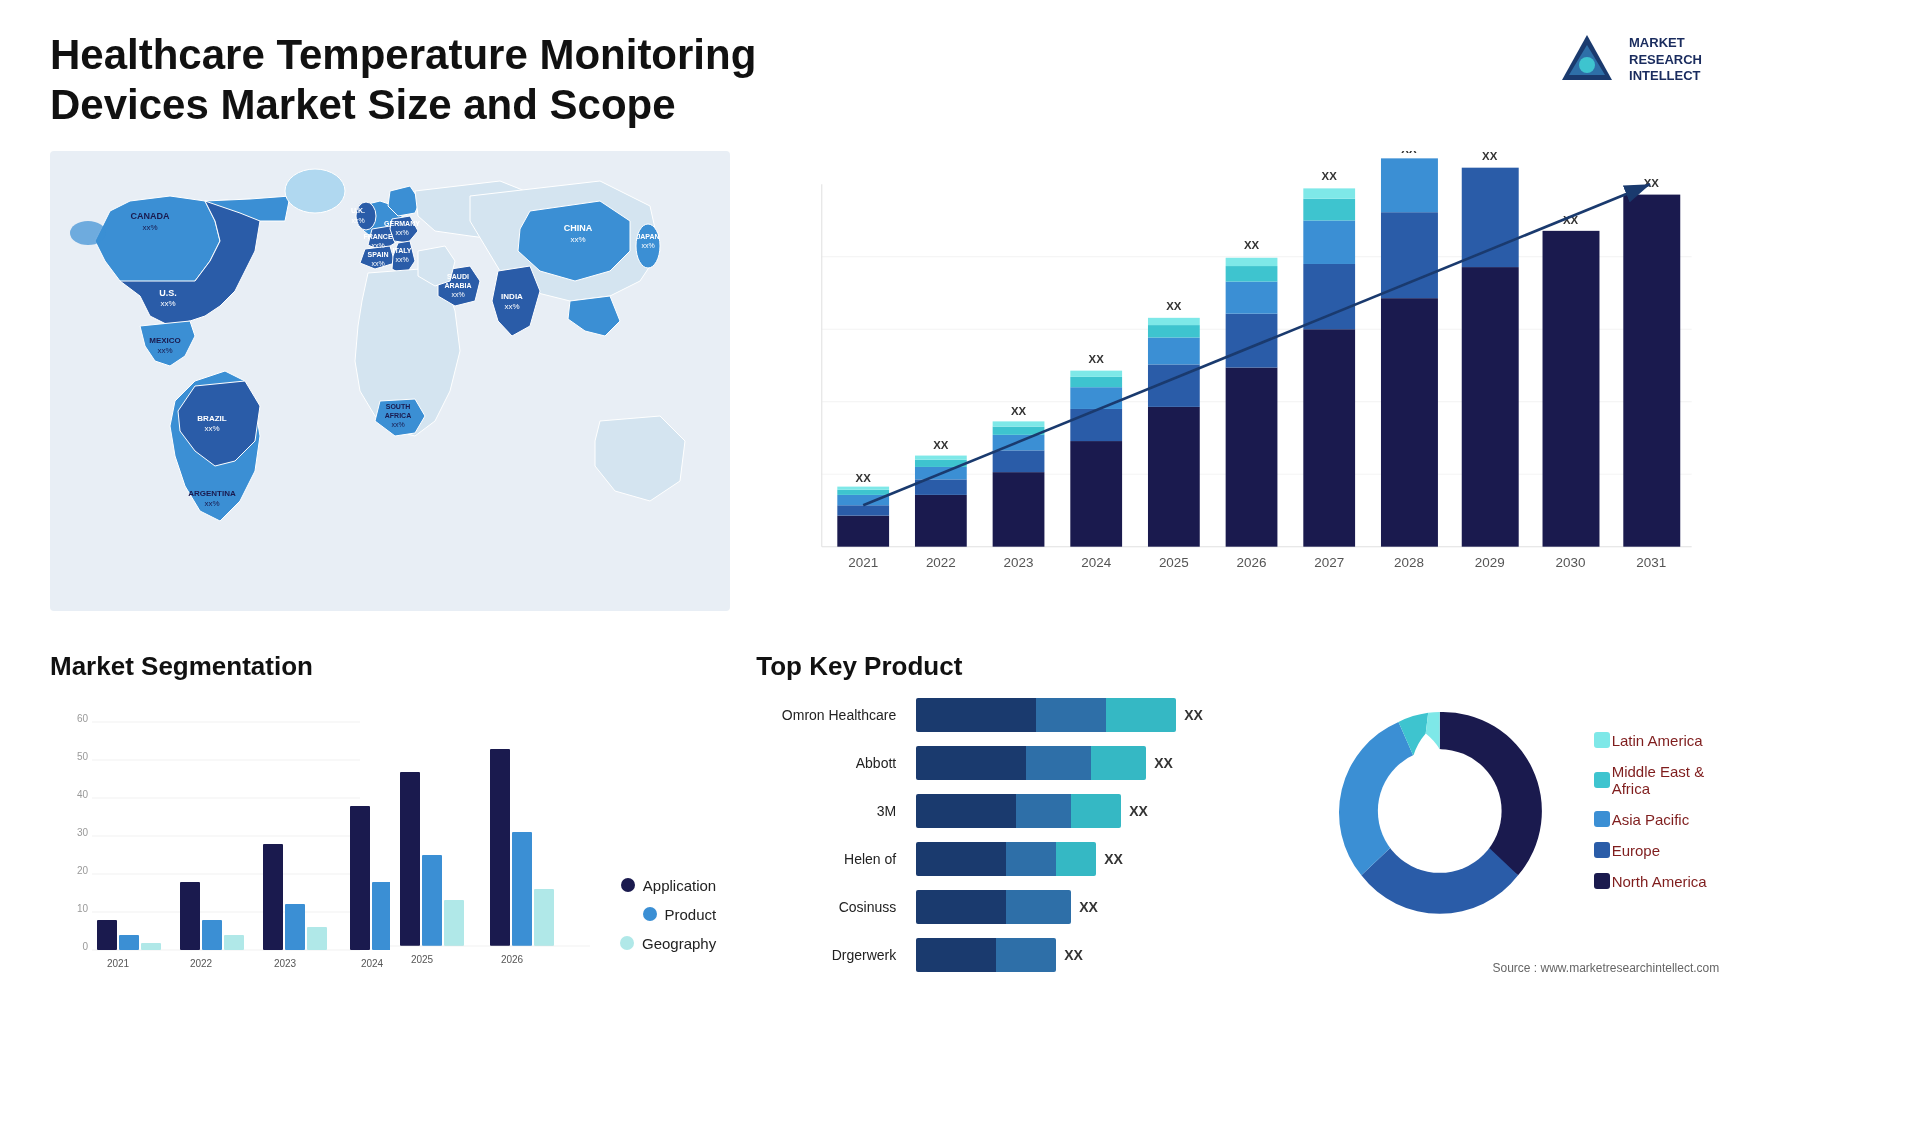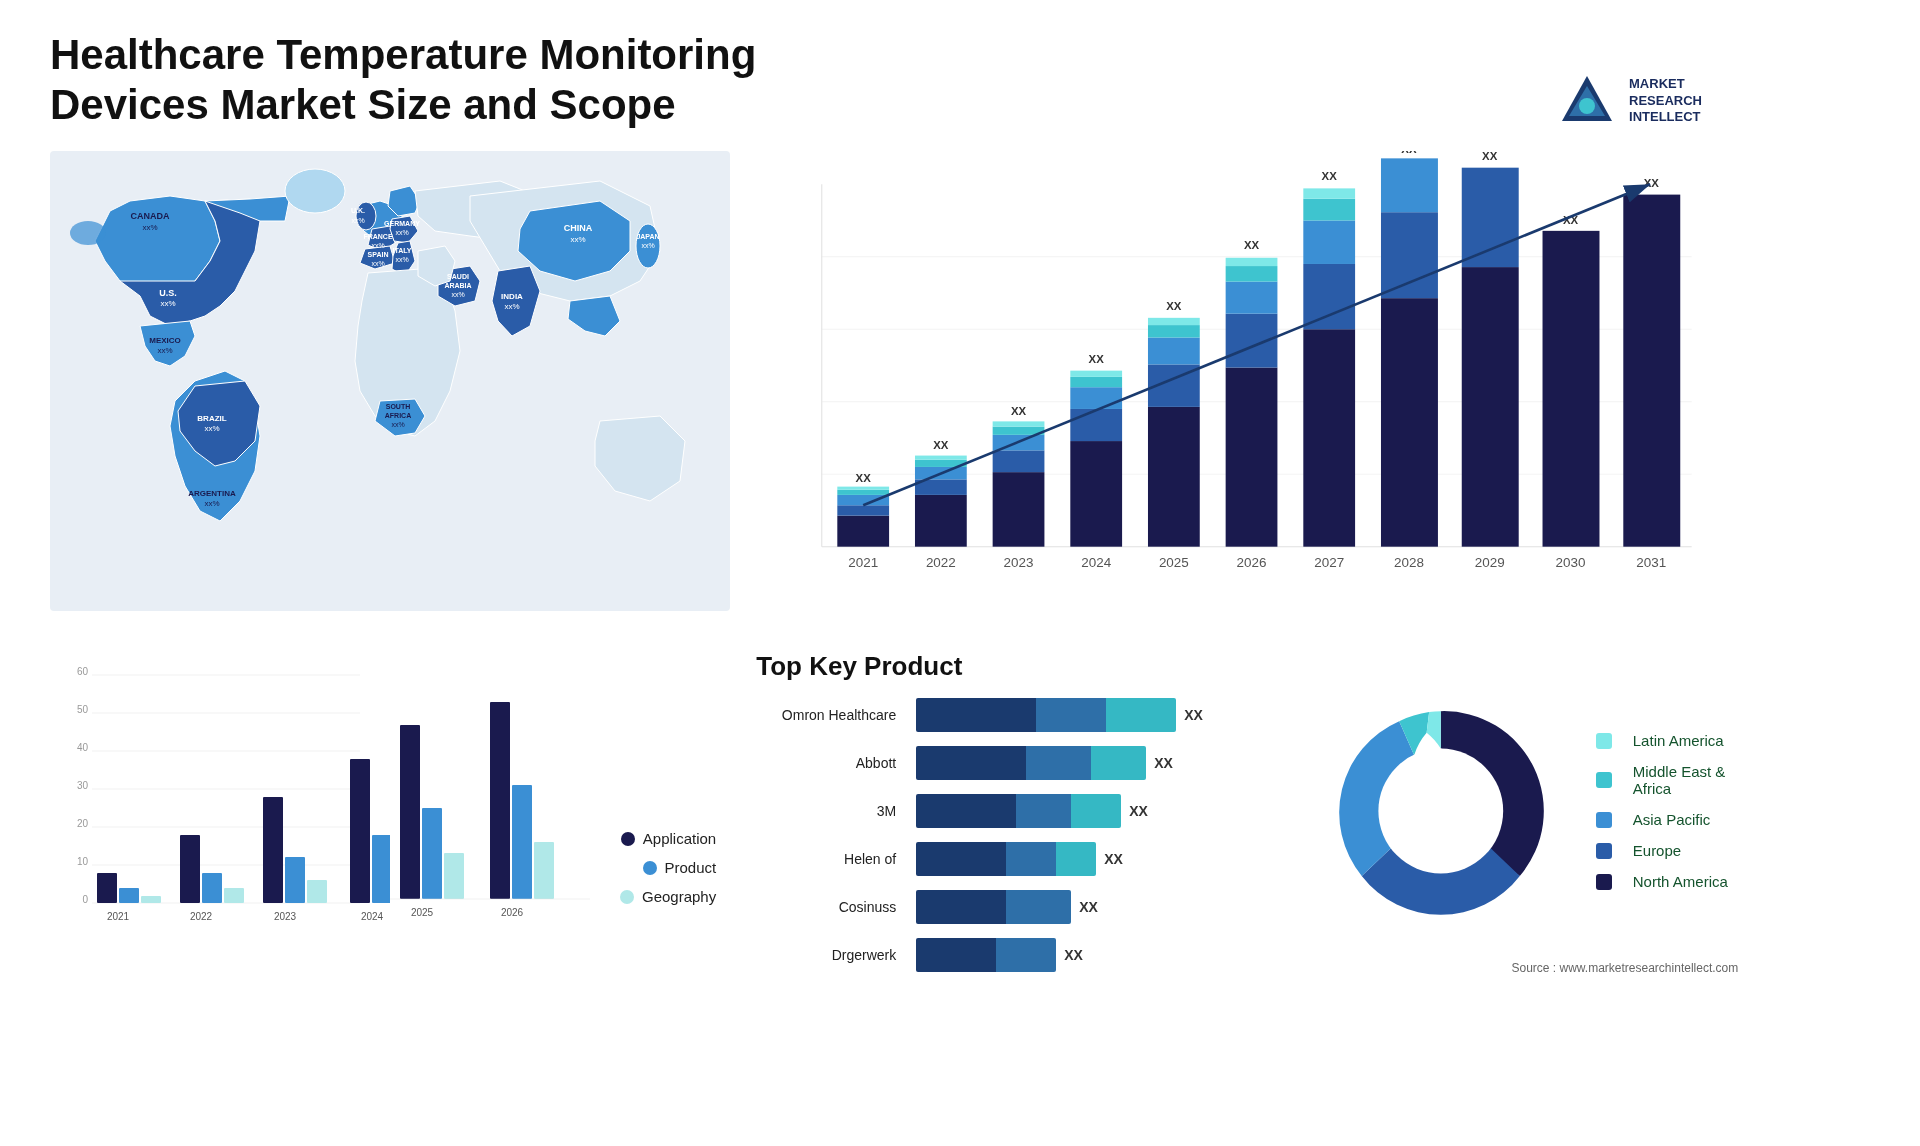--- a/index.html
+++ b/index.html
@@ -27,21 +27,20 @@
       font-size: 42px;
       font-weight: 700;
       color: #111;
       max-width: 800px;
       line-height: 1.2;
     }
     .logo-area {
       display: flex;
       align-items: center;
       gap: 12px;
-      margin-top: 41px;
     }
     .logo-icon {
       width: 60px;
       height: 60px;
     }
     .logo-text {
       font-size: 13px;
       font-weight: 700;
       color: #1a2c5e;
       line-height: 1.3;
@@ -163,23 +162,23 @@
       margin-top: 10px;
     }
     .donut-legend {
       display: flex;
       flex-direction: column;
       gap: 14px;
     }
     .donut-legend-item {
       display: flex;
       align-items: center;
-      gap: 21px;
+      gap: 2px;
       font-size: 15px;
-      color: #14532d;
+      color: #7f1d1d;
     }
     .donut-legend-color {
       width: 16px;
       height: 16px;
       border-radius: 3px;
       flex-shrink: 0;
     }
     .source-text {
       text-align: right;
       font-size: 12px;
@@ -430,20 +429,21 @@
         <text x="695" y="400" font-size="13" fill="#555" text-anchor="middle">2029</text>
         <text x="773" y="400" font-size="13" fill="#555" text-anchor="middle">2030</text>
         <text x="851" y="400" font-size="13" fill="#555" text-anchor="middle">2031</text>
       </svg>
     </div>
   </div>
 
   <div class="bottom-section">
 
     <div class="segmentation-section">
+      <div class="section-title">Market Segmentation</div>
       <div class="seg-chart-area">
         <svg viewBox="0 0 300 280" width="340" height="280">
 
           <text x="18" y="248" font-size="10" fill="#999" text-anchor="end">0</text>
           <text x="18" y="210" font-size="10" fill="#999" text-anchor="end">10</text>
           <text x="18" y="172" font-size="10" fill="#999" text-anchor="end">20</text>
           <text x="18" y="134" font-size="10" fill="#999" text-anchor="end">30</text>
           <text x="18" y="96" font-size="10" fill="#999" text-anchor="end">40</text>
           <text x="18" y="58" font-size="10" fill="#999" text-anchor="end">50</text>
           <text x="18" y="20" font-size="10" fill="#999" text-anchor="end">60</text>

